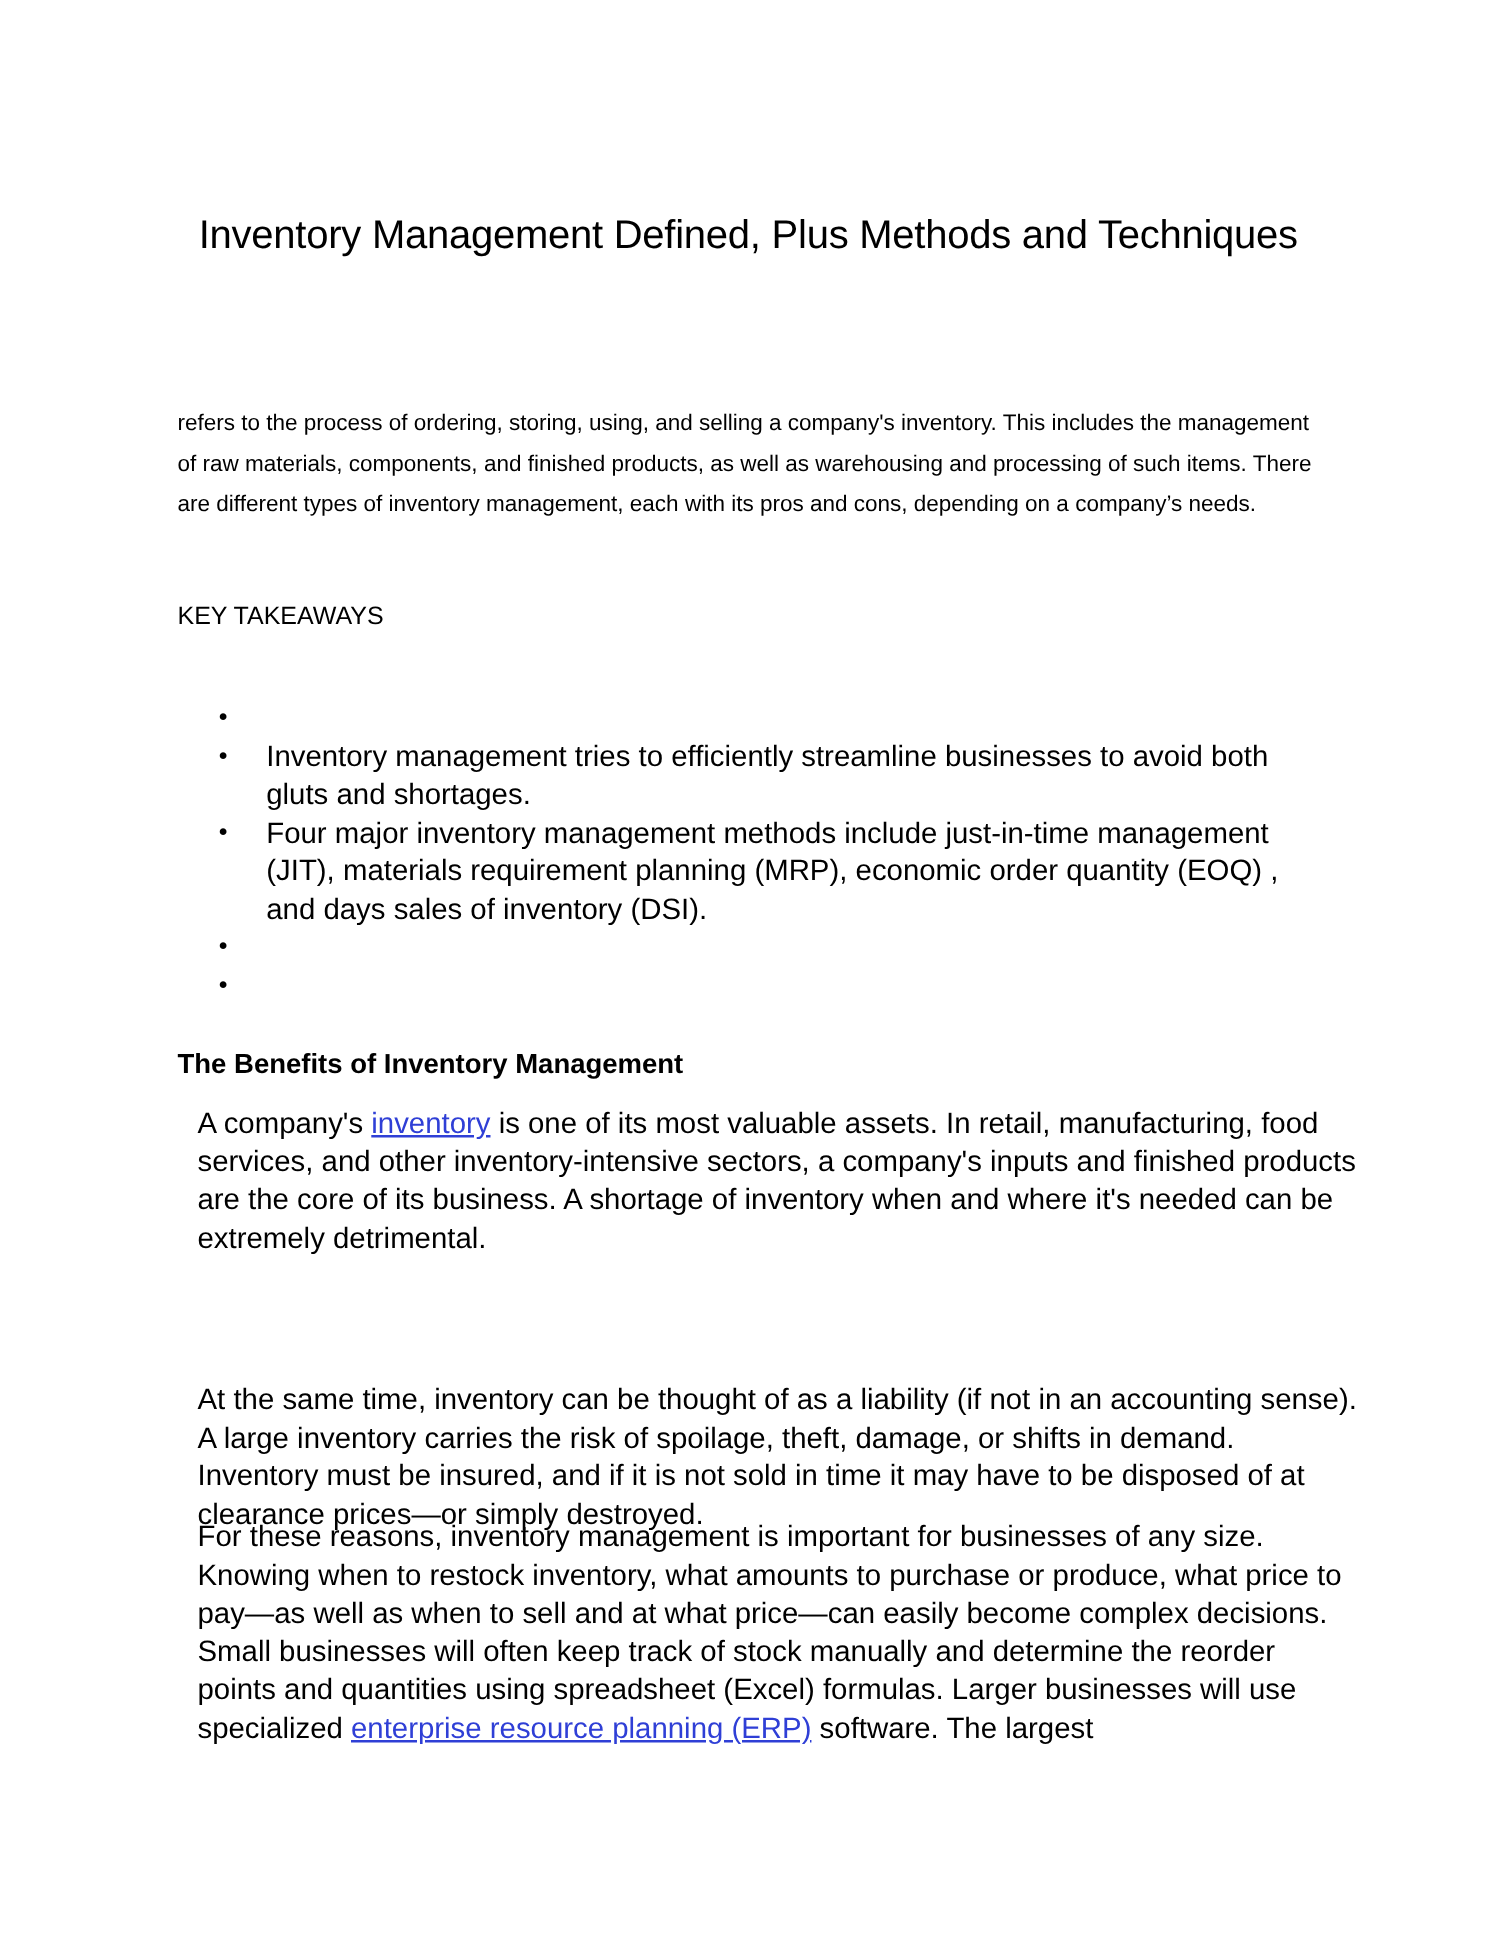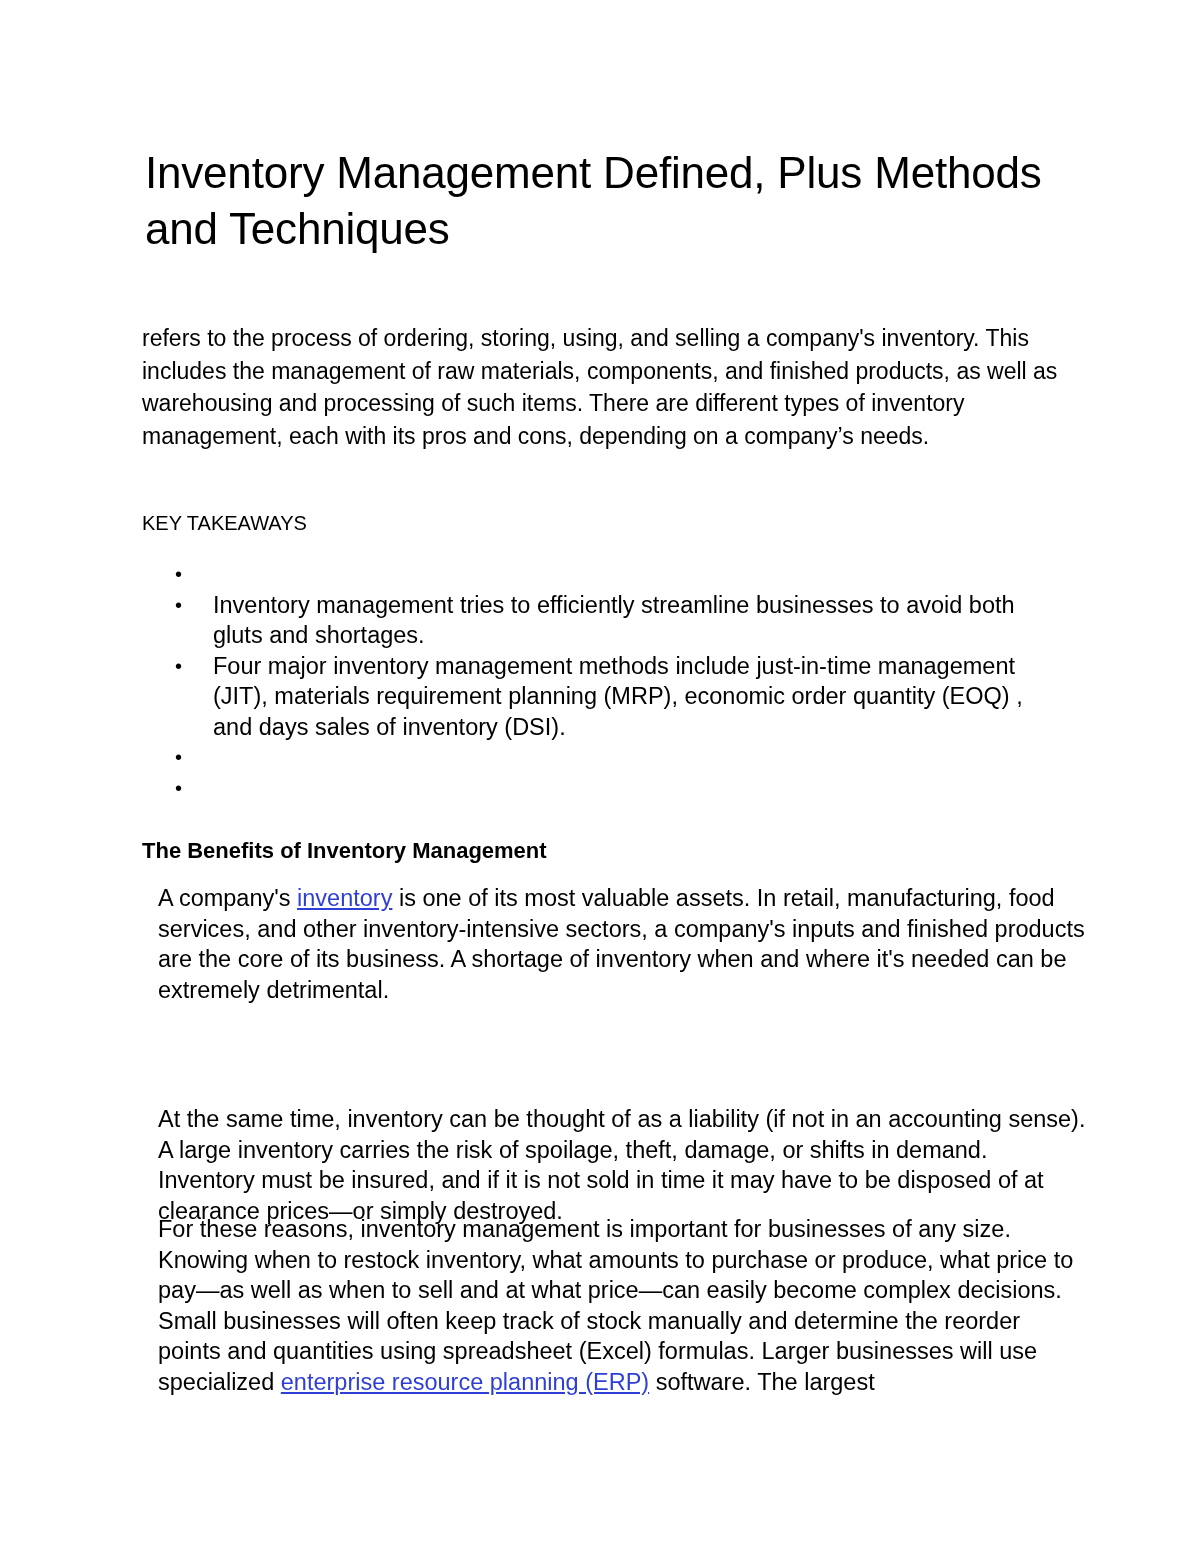--- a/index.html
+++ b/index.html
@@ -19,39 +19,39 @@
       position: absolute;
       left: 142px;
       top: 0;
       width: 940px;
     }
     .title {
       position: absolute;
       left: 0;
       top: 142px;
       width: 900px;
-      font-size: 44px;
+      font-size: 32px;
       line-height: 56px;
       font-weight: normal;
-      margin: 3px;
+      margin: 17px;
       letter-spacing: -0.2px;
     }
     .intro {
       position: absolute;
       left: 0;
       top: 322px;
       width: 920px;
-      font-size: 23px;
+      font-size: 18px;
       line-height: 32.5px;
       margin: 0;
     }
     .key-takeaways {
       position: absolute;
       left: 0;
-      top: 509px;
+      top: 479px;
       font-size: 20px;
       line-height: 28px;
       margin: 0;
     }
     .takeaways-list {
       position: absolute;
       left: 0;
       top: 559px;
       width: 920px;
       margin: 0;

